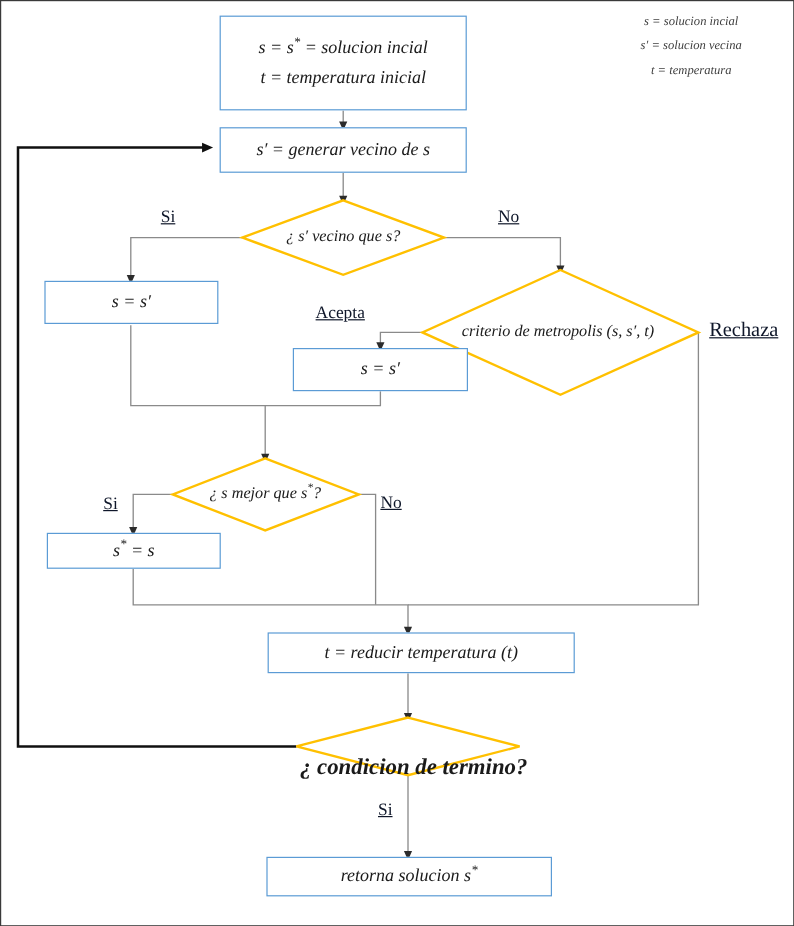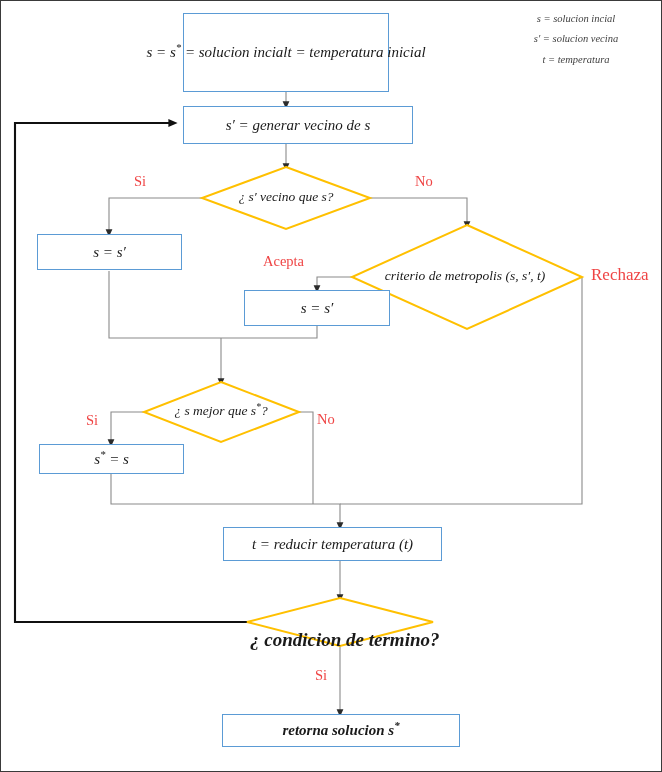--- a/index.html
+++ b/index.html
@@ -52,22 +52,23 @@
     font-style: italic;
     color: #1a1a1a;
     white-space: nowrap;
     text-align: center;
     pointer-events: none;
   }
   .edge-label {
     position: absolute;
     z-index: 4;
     font-style: normal;
-    color: #ef4444;
+    color: #0f172a;
     white-space: nowrap;
+    text-decoration: underline;
   }
   .legend {
     position: absolute;
     z-index: 4;
     text-align: center;
     color: #3f3f3f;
     font-style: italic;
     line-height: 1.95;
   }
   .legend div { white-space: nowrap; }
@@ -131,47 +132,47 @@
       <polygon points="339,597 432,621 339,645 246,621"></polygon>
     </g>
   </svg>
 
   <div class="legend" style="left:496px; top:8px; width:158px; font-size:10.5px;">
     <div>s = solucion incial</div>
     <div>s′ = solucion vecina</div>
     <div>t = temperatura</div>
   </div>
 
-  <div class="node proc" style="left:182px; top:12px; width:206px; height:79px; flex-direction:row;">
+  <div class="node proc" style="left:182px; top:12px; width:206px; height:79px; flex-direction:column;">
     <span class="txt" style="font-size:15px;">s = s<sup class="star">*</sup> = solucion incial</span>
     <span class="txt" style="font-size:15px;">t = temperatura inicial</span>
   </div>
 
-  <div class="node proc" style="left:182px; top:105px; width:230px; height:38px;">
+  <div class="node proc" style="left:182px; top:105px; width:206px; height:38px;">
     <span class="txt" style="font-size:15px;">s′ = generar vecino de s</span>
   </div>
 
   <div class="node proc" style="left:36px; top:233px; width:145px; height:36px;">
     <span class="txt" style="font-size:15px;">s = s′</span>
   </div>
 
   <div class="node proc" style="left:243px; top:289px; width:146px; height:36px;">
     <span class="txt" style="font-size:15px;">s = s′</span>
   </div>
 
   <div class="node proc" style="left:38px; top:443px; width:145px; height:30px;">
     <span class="txt" style="font-size:15px;">s<sup class="star">*</sup> = s</span>
   </div>
 
-  <div class="node proc" style="left:222px; top:526px; width:219px; height:34px;">
+  <div class="node proc" style="left:222px; top:526px; width:256px; height:34px;">
     <span class="txt" style="font-size:15px;">t = reducir temperatura (t)</span>
   </div>
 
   <div class="node proc" style="left:221px; top:713px; width:238px; height:33px;">
-    <span class="txt" style="font-size:15px;font-weight:bold;">retorna solucion s<sup class="star">*</sup></span>
+    <span class="txt" style="font-size:15px;">retorna solucion s<sup class="star">*</sup></span>
   </div>
 
   <div class="dec-label" style="left:205px; top:188px; width:160px; font-size:13.5px;">
     <span>¿ s′ vecino que s?</span>
   </div>
 
   <div class="dec-label" style="left:356px; top:267px; width:216px; font-size:13.5px;">
     <span>criterio de metropolis (s, s′, t)</span>
   </div>
 

